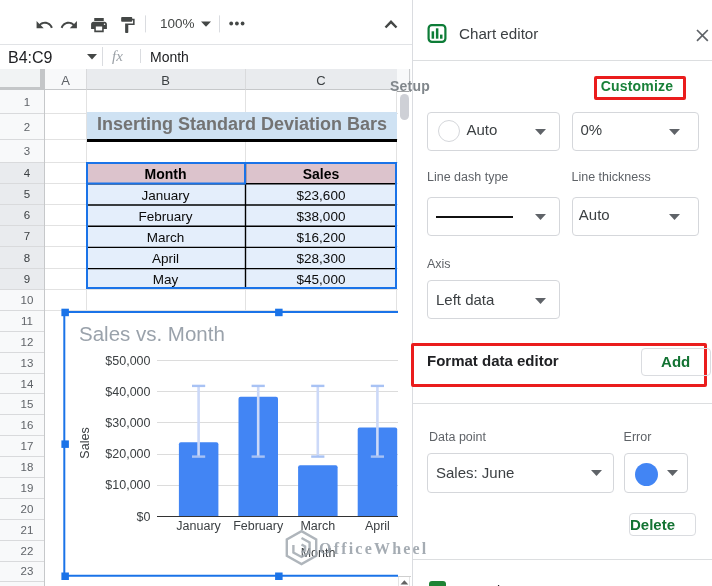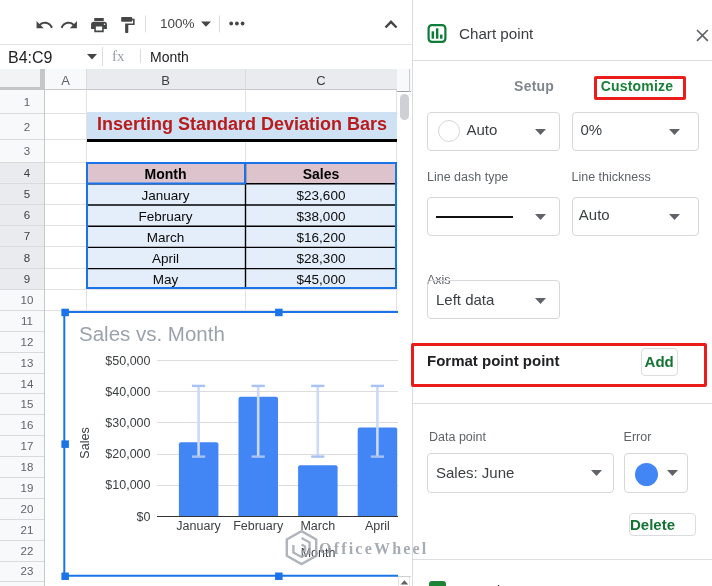--- a/index.html
+++ b/index.html
@@ -30,21 +30,21 @@
   </g>
   <path d="M385.5 27.5 L391 21.8 L396.5 27.5" fill="none" stroke="#444746" stroke-width="2.4"></path>
 </svg>
 
 <div class="abs" style="left:0;top:45px;width:412px;height:24px;background:#fff;border-bottom:1px solid #e1e3e6;"></div>
 <div class="lbl" style="left:8px;top:49px;font-size:16px;color:#202124;">B4:C9</div>
 <svg class="abs" style="left:86px;top:53px;" width="12" height="7">
     <path d="M1 1 h10 l-5 5.5 z" fill="#444746"></path>
   </svg>
 <div class="abs" style="left:102px;top:47px;width:1px;height:19px;background:#dadce0;"></div>
-<div class="lbl" style="left:112px;top:48px;font-size:15px;color:#9aa0a6;font-family:'Liberation Serif',serif;">fx</div>
+<div class="lbl" style="left:112px;top:48px;font-size:15px;color:#9aa0a6;font-family:'Liberation Serif',serif;font-style:italic;">fx</div>
 <div class="abs" style="left:140px;top:49px;width:1px;height:14px;background:#dadce0;"></div>
 <div class="lbl" style="left:150px;top:49px;font-size:14px;color:#202124;">Month</div>
 
 <div class="abs" style="left:45px;top:90px;width:355px;height:496px;background:#fff;"></div>
 
 <svg class="abs" style="left:0;top:0;" width="412" height="586" viewBox="0 0 412 586" shape-rendering="crispEdges">
   <g stroke="#e2e2e2" stroke-width="1">
     <line x1="86.5" y1="90" x2="86.5" y2="311"></line>
     <line x1="245.5" y1="90" x2="245.5" y2="311"></line>
     <line x1="396.5" y1="90" x2="396.5" y2="311"></line>
@@ -121,21 +121,21 @@
     <text x="27" y="471">18</text>
     <text x="27" y="492">19</text>
     <text x="27" y="512.5">20</text>
     <text x="27" y="533.5">21</text>
     <text x="27" y="554.5">22</text>
     <text x="27" y="575">23</text>
   </g>
 </svg>
 
 <div class="abs" style="left:87px;top:112px;width:310px;height:27px;background:#cfe2f3;border-bottom:3px solid #000;"></div>
-<div class="lbl" style="left:87px;top:113.5px;width:310px;text-align:center;font-size:18px;font-weight:bold;color:#b91c1c;">Inserting Standard Deviation Bars</div>
+<div class="lbl" style="left:87px;top:113.5px;width:310px;text-align:center;font-size:18px;font-weight:bold;color:#737373;">Inserting Standard Deviation Bars</div>
 
 <svg class="abs" style="left:0;top:0;" width="412" height="350" viewBox="0 0 412 350">
 
   <rect x="86" y="162" width="311" height="21.5" fill="#dcc3cc"></rect>
   <rect x="86" y="183.5" width="311" height="105.5" fill="#e4eefb"></rect>
 
   <g stroke="#000" stroke-width="1.4">
     <line x1="245.5" y1="162" x2="245.5" y2="289"></line>
     <line x1="86" y1="183.7" x2="397" y2="183.7"></line>
     <line x1="86" y1="205" x2="397" y2="205"></line>
@@ -252,27 +252,27 @@
   </svg>
 
 <div class="abs" style="left:412px;top:0;width:300px;height:586px;background:#fff;border-left:1px solid #dadce0;box-sizing:border-box;"></div>
 
 <svg class="abs" style="left:427px;top:24px;" width="20" height="20" viewBox="0 0 20 20">
   <rect x="1.6" y="1.2" width="16.8" height="16.6" rx="3.2" fill="none" stroke="#0d7c37" stroke-width="2.2"></rect>
   <rect x="4.6" y="7.3" width="2.5" height="7.4" fill="#0d7c37"></rect>
   <rect x="8.9" y="4.3" width="2.5" height="10.4" fill="#0d7c37"></rect>
   <rect x="13" y="10.6" width="2.5" height="4.1" fill="#0d7c37"></rect>
 </svg>
-<div class="lbl" style="left:459px;top:24.5px;font-size:15.2px;color:#3c4043;">Chart point</div>
+<div class="lbl" style="left:459px;top:24.5px;font-size:15.2px;color:#3c4043;">Chart editor</div>
 <svg class="abs" style="left:695.5px;top:28.8px;" width="13" height="13" viewBox="0 0 13 13">
   <path d="M1 1 L11.8 11.8 M11.8 1 L1 11.8" stroke="#5f6368" stroke-width="1.7"></path>
 </svg>
 <div class="abs" style="left:413px;top:60px;width:299px;height:1px;background:#dcdee0;"></div>
 
-<div class="lbl" style="left:404px;top:77.5px;width:150px;text-align:right;font-size:14px;font-weight:bold;color:#80868b;letter-spacing:.2px;">Setup</div>
+<div class="lbl" style="left:390px;top:77.5px;width:150px;text-align:left;font-size:14px;font-weight:bold;color:#80868b;letter-spacing:.2px;">Setup</div>
 <div class="lbl" style="left:562px;top:77.5px;width:150px;text-align:center;font-size:14px;font-weight:bold;color:#188038;letter-spacing:.2px;">Customize</div>
 <div class="abs" style="left:593.5px;top:76px;width:92px;height:24px;border:3px solid #ea1d1d;border-radius:2px;box-sizing:border-box;"></div>
 
 <div class="abs" style="left:427px;top:112px;width:133px;height:39px;border:1px solid #d5d7db;border-radius:4px;box-sizing:border-box;"></div>
 <div class="abs" style="left:438px;top:119.5px;width:22px;height:22px;border:1px solid #d5d7db;border-radius:50%;box-sizing:border-box;"></div>
 <div class="lbl" style="left:466.5px;top:120.5px;font-size:15px;color:#3c4043;">Auto</div>
 <svg class="abs" style="left:534.5px;top:128.5px;" width="11" height="6">
     <path d="M0 0 h11 l-5.5 6 z" fill="#5f6368"></path>
   </svg>
 <div class="abs" style="left:571.5px;top:112px;width:127px;height:39px;border:1px solid #d5d7db;border-radius:4px;box-sizing:border-box;"></div>
@@ -288,30 +288,30 @@
 <div class="abs" style="left:436px;top:215.5px;width:77px;height:2px;background:#111;"></div>
 <svg class="abs" style="left:534.5px;top:214px;" width="11" height="6">
     <path d="M0 0 h11 l-5.5 6 z" fill="#5f6368"></path>
   </svg>
 <div class="abs" style="left:571.5px;top:197px;width:127px;height:39px;border:1px solid #d5d7db;border-radius:4px;box-sizing:border-box;"></div>
 <div class="lbl" style="left:578.8px;top:206px;font-size:15px;color:#3c4043;">Auto</div>
 <svg class="abs" style="left:669px;top:213.5px;" width="11" height="6">
     <path d="M0 0 h11 l-5.5 6 z" fill="#5f6368"></path>
   </svg>
 
-<div class="lbl" style="left:427px;top:257px;font-size:12.5px;color:#5f6368;margin-top:16px;">Axis</div>
+<div class="lbl" style="left:427px;top:257px;font-size:12.5px;color:#5f6368;">Axis</div>
 <div class="abs" style="left:427px;top:280px;width:133px;height:39px;border:1px solid #d5d7db;border-radius:4px;box-sizing:border-box;"></div>
 <div class="lbl" style="left:436px;top:291px;font-size:15px;color:#3c4043;">Left data</div>
 <svg class="abs" style="left:534.5px;top:298.3px;" width="11" height="6">
     <path d="M0 0 h11 l-5.5 6 z" fill="#5f6368"></path>
   </svg>
 
 <div class="abs" style="left:411px;top:343px;width:296px;height:44px;border:3px solid #ea1d1d;border-radius:2px;box-sizing:border-box;"></div>
-<div class="lbl" style="left:427px;top:352px;font-size:15px;font-weight:bold;color:#202124;">Format point point</div>
-<div class="abs" style="left:640.7px;top:348px;width:37px;height:28px;border:1px solid #dadce0;border-radius:4px;box-sizing:border-box;text-align:center;line-height:26px;font-size:15px;font-weight:bold;color:#137333;">Add</div>
+<div class="lbl" style="left:427px;top:352px;font-size:15px;font-weight:bold;color:#202124;">Format data editor</div>
+<div class="abs" style="left:640.7px;top:348px;width:70px;height:28px;border:1px solid #dadce0;border-radius:4px;box-sizing:border-box;text-align:center;line-height:26px;font-size:15px;font-weight:bold;color:#137333;">Add</div>
 <div class="abs" style="left:413px;top:403px;width:299px;height:1px;background:#dcdee0;"></div>
 
 <div class="lbl" style="left:429px;top:429.5px;font-size:12.5px;color:#5f6368;">Data point</div>
 <div class="lbl" style="left:623.6px;top:429.5px;font-size:12.5px;color:#5f6368;">Error</div>
 <div class="abs" style="left:427px;top:452.7px;width:187px;height:40.6px;border:1px solid #d5d7db;border-radius:4px;box-sizing:border-box;"></div>
 <div class="lbl" style="left:436px;top:464px;font-size:15px;color:#3c4043;">Sales: June</div>
 <svg class="abs" style="left:591px;top:470px;" width="11" height="6">
     <path d="M0 0 h11 l-5.5 6 z" fill="#5f6368"></path>
   </svg>
 <div class="abs" style="left:623.6px;top:452.7px;width:64px;height:40.6px;border:1px solid #d5d7db;border-radius:4px;box-sizing:border-box;"></div>

